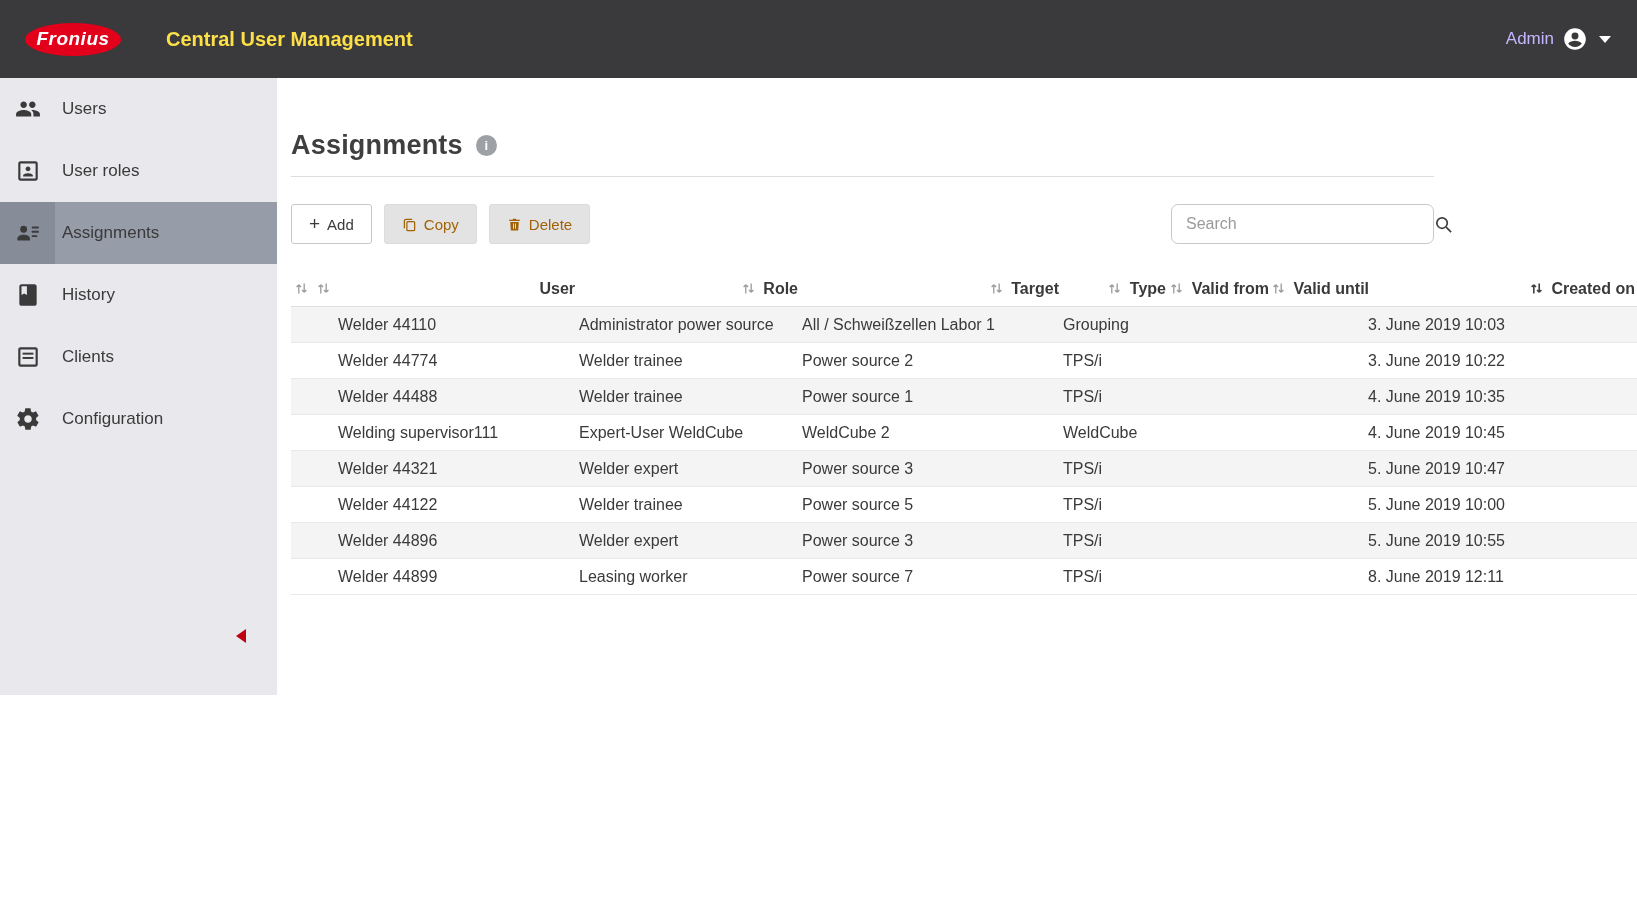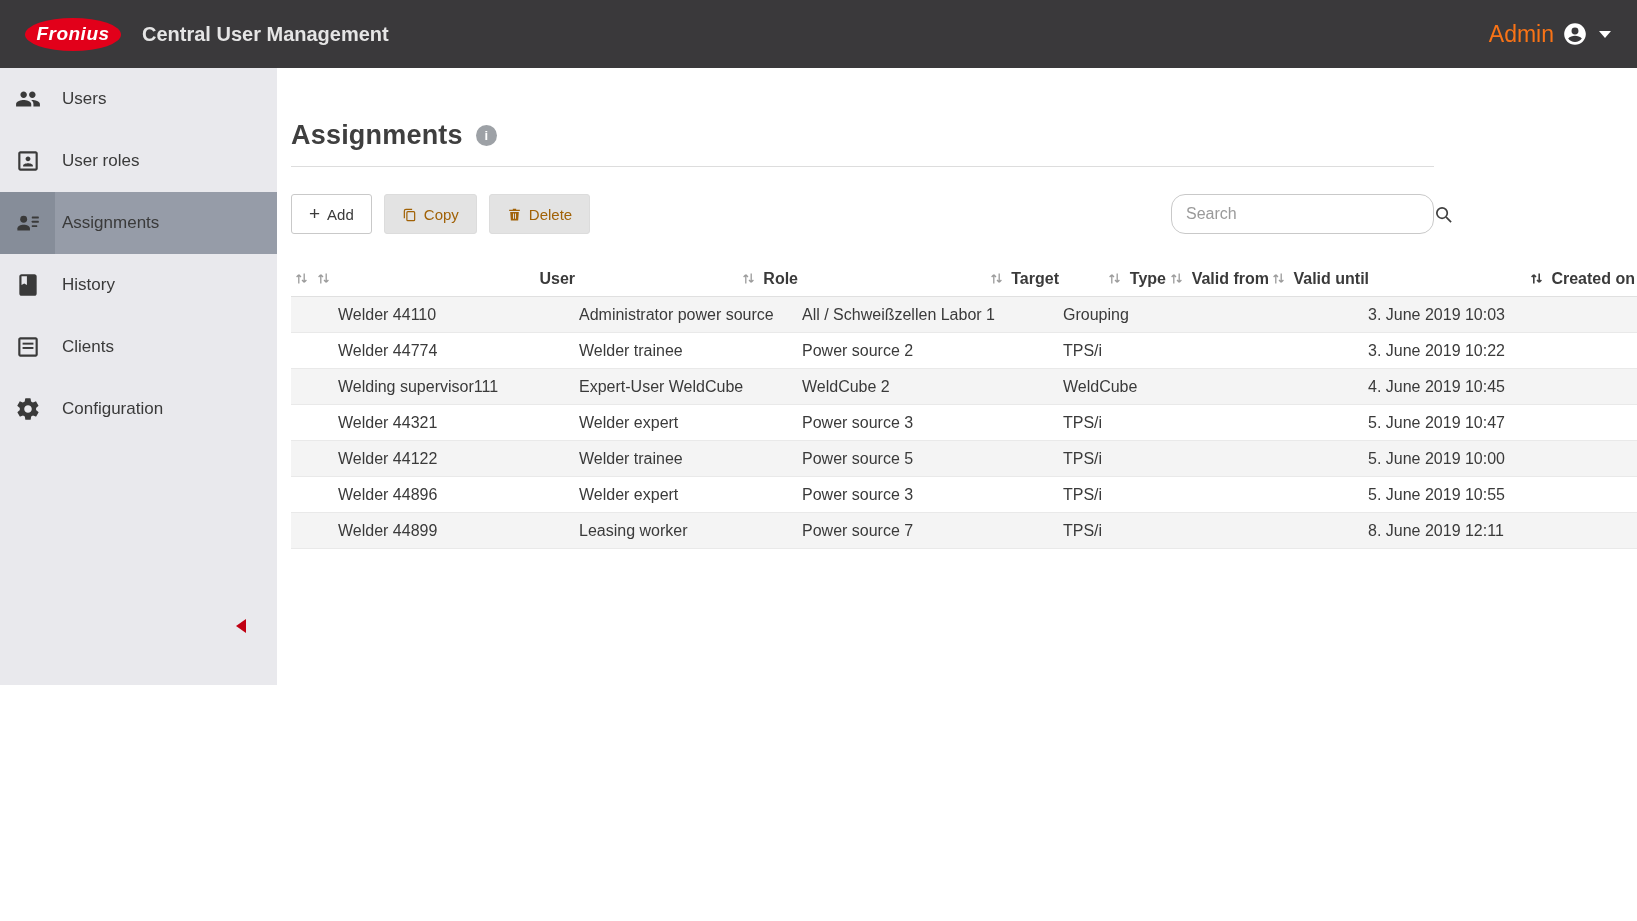--- a/index.html
+++ b/index.html
@@ -4,31 +4,32 @@
 <style>
   * { box-sizing: border-box; margin: 0; padding: 0; }
   html,body { width:1637px; height:921px; overflow:hidden; }
   body {
     font-family: "Liberation Sans", sans-serif;
     color:#3a3a3a;
     background:#ffffff;
   }
   
   .topbar{
-    height:68px; background:#3a393b; display:flex; align-items:center;
+    height:78px; background:#3a393b; display:flex; align-items:center;
     padding:0 26px 0 25px;
+    gap:24px;
   }
   .logo{
     background:#e2001a; color:#fff; width:96px; height:33px; border-radius:50%;
     display:flex; align-items:center; justify-content:center;
     font-style:italic; font-weight:bold; font-size:19px; letter-spacing:.5px;
     flex:0 0 auto;
   }
-  .app-title{ color:#e5e5e5; font-size:20px; font-weight:bold; margin-left:21px; }
-  .topbar-right{ margin-left:auto; display:flex; align-items:center; gap:8px; color:#f97316; font-size:23px; }
+  .app-title{ color:#fde047; font-size:20px; font-weight:bold; margin-left:21px; }
+  .topbar-right{ margin-left:auto; display:flex; align-items:center; gap:8px; color:#c4b5fd; font-size:17px; }
   .caret-down{ width:0; height:0; border-left:6px solid transparent; border-right:6px solid transparent; border-top:7px solid #fff; margin-left:3px; }
   
   .layout{ display:flex; height:617px; }
   .sidebar{ width:277px; background:#e9e9ed; position:relative; flex:0 0 auto; }
   .nav-item{ height:62px; display:flex; align-items:center; cursor:pointer; font-size:17px; color:#3a3a3a; }
   .nav-icon-wrap{ width:55px; height:100%; display:flex; align-items:center; justify-content:center; flex:0 0 auto; }
   .nav-icon-wrap svg{ width:26px; height:26px; fill:#3a3a3a; }
   .nav-label{ margin-left:7px; }
   .nav-item.active{ background:#969ca8; }
   .nav-item.active .nav-icon-wrap{ background:#868d99; }
@@ -52,21 +53,21 @@
   .btn{
     height:40px; display:flex; align-items:center; gap:7px; padding:0 17px;
     background:#fff; border:1px solid #c9c9c9; border-radius:3px;
     font-size:15px; color:#3a3a3a; cursor:pointer; font-family:inherit;
   }
   .btn + .btn{ margin-left:12px; }
   .btn .plus-glyph{ font-size:19px; line-height:1; margin-top:-2px; }
   .btn.disabled{ background:#e3e3e3; border-color:#dcdcdc; color:#a16207; cursor:default; }
   .btn svg{ width:15px; height:15px; }
   .search-box{
-    margin-left:auto; width:263px; height:40px; border:1px solid #c9c9c9; border-radius:14px;
+    margin-left:auto; width:263px; height:40px; border:1px solid #c9c9c9; border-radius:7px;
     display:flex; align-items:center; padding:0 11px 0 14px; background:#fff;gap:41px;
   }
   .search-box input{
     border:none; outline:none; flex:1; font-size:16px; font-family:inherit; color:#3a3a3a; background:transparent;
   }
   .search-box input::placeholder{ color:#9a9a9a; }
   .search-box svg{ width:19px; height:19px; flex:0 0 auto; cursor:pointer; }
   
   table{ width:1346px; margin-top:29px; border-collapse:collapse; table-layout:fixed; }
   thead tr{ border-bottom:1px solid #e0e0e0; }
@@ -293,20 +294,31 @@
         <td class="data-cell">Welder trainee</td>
         <td class="data-cell">Power source 2</td>
         <td class="data-cell">TPS/i</td>
         <td class="data-cell"></td>
         <td class="data-cell"></td>
         <td class="data-cell">3. June 2019 10:22</td>
       </tr>
           <tr>
         <td></td>
         <td></td>
+        <td class="data-cell">Welder 44488</td>
+        <td class="data-cell">Welder trainee</td>
+        <td class="data-cell">Power source 1</td>
+        <td class="data-cell">TPS/i</td>
+        <td class="data-cell"></td>
+        <td class="data-cell"></td>
+        <td class="data-cell">4. June 2019 10:35</td>
+      </tr>
+          <tr>
+        <td></td>
+        <td></td>
         <td class="data-cell">Welding supervisor111</td>
         <td class="data-cell">Expert-User WeldCube</td>
         <td class="data-cell">WeldCube 2</td>
         <td class="data-cell">WeldCube</td>
         <td class="data-cell"></td>
         <td class="data-cell"></td>
         <td class="data-cell">4. June 2019 10:45</td>
       </tr>
           <tr>
         <td></td>

